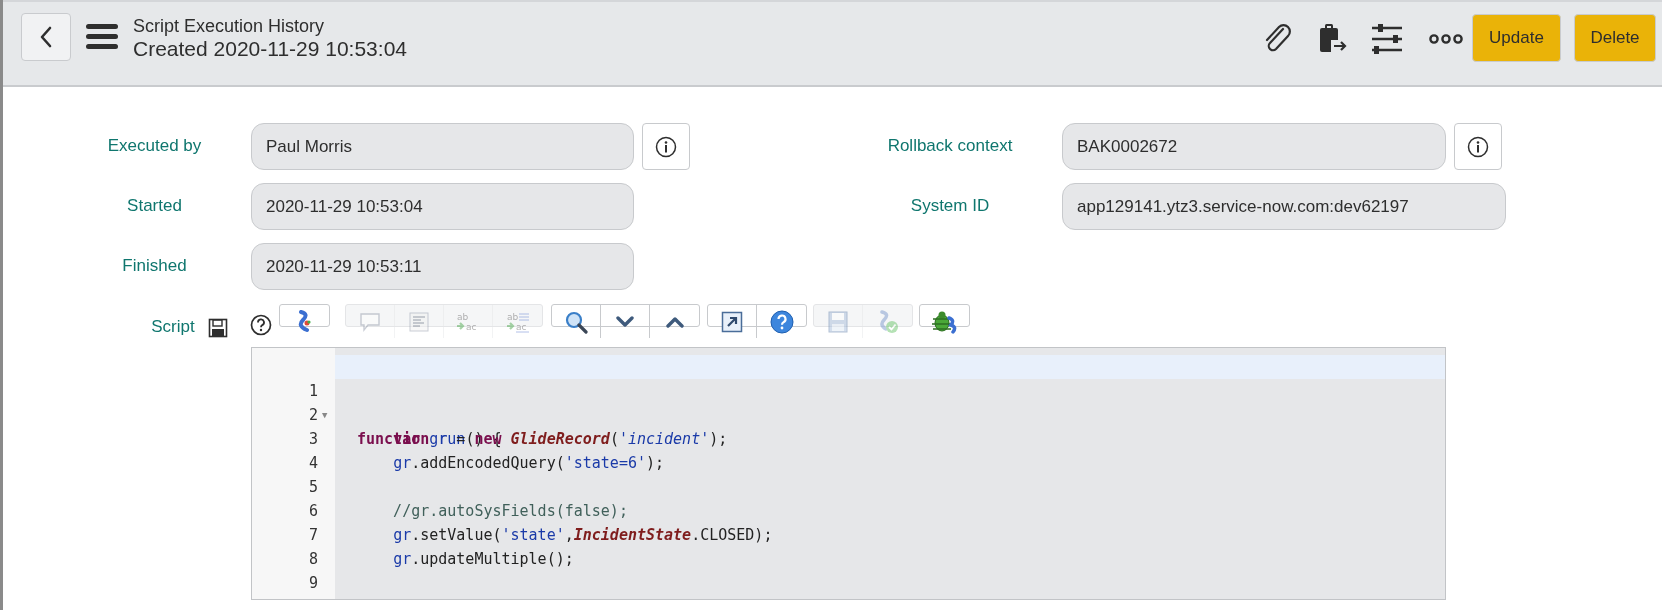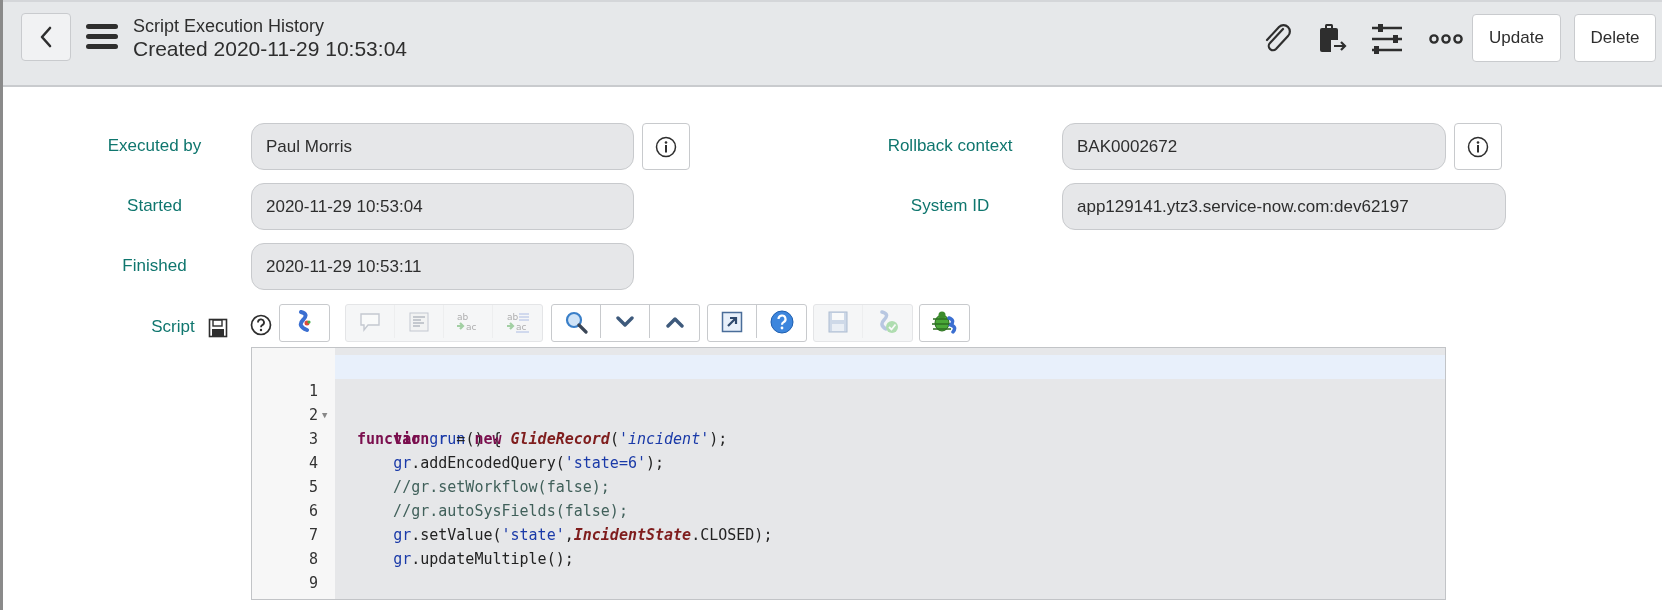--- a/index.html
+++ b/index.html
@@ -6,27 +6,27 @@
   html, body { width: 1662px; height: 610px; overflow: hidden; background: #ffffff; }
   body { position: relative; font-family: "Liberation Sans", "DejaVu Sans", sans-serif; color: #2e2e2e; }
   .left-edge { position: absolute; left: 0; top: 0; width: 3px; height: 610px; background: #8a8a8a; }
   .header { position: absolute; left: 3px; top: 0; width: 1659px; height: 87px; background: #e6e8ea; border-top: 2px solid #d4d6d9; border-bottom: 2px solid #c9cbce; }
   .back-btn { position: absolute; left: 18px; top: 11px; width: 50px; height: 48px; background: #f1f2f3; border: 1px solid #c9cbce; border-radius: 4px; display: flex; align-items: center; justify-content: center; cursor: pointer; }
   .hamburger { position: absolute; left: 83px; top: 22px; width: 32px; height: 26px; cursor: pointer; }
   .hamburger span { display: block; height: 5px; background: #2e2e2e; border-radius: 3px; margin-bottom: 5px; }
   .title { position: absolute; left: 130px; top: 13px; font-size: 18px; color: #2e2e2e; line-height: 22px; }
   .subtitle { position: absolute; left: 130px; top: 36px; font-size: 21px; color: #2e2e2e; line-height: 22px; }
   .hdr-icon { position: absolute; top: 20px; width: 34px; height: 34px; display: flex; align-items: center; justify-content: center; cursor: pointer; }
-  .hdr-btn { position: absolute; top: 12px; height: 48px; background: #ffffff; border: 1px solid #c9cbce; border-radius: 4px; font-size: 17px; color: #2e2e2e; display: flex; align-items: center; justify-content: center; cursor: pointer; }
+  .hdr-btn { position: absolute; top: 12px; height: 48px; background: #eab308; border: 1px solid #c9cbce; border-radius: 4px; font-size: 17px; color: #2e2e2e; display: flex; align-items: center; justify-content: center; cursor: pointer; }
 
   .label { position: absolute; font-size: 17px; color: #0f766e; text-align: center; line-height: 20px; }
   .field { position: absolute; height: 47px; background: #e6e7e9; border: 1px solid #c8cacd; border-radius: 13px; font-size: 17px; color: #2e2e2e; padding-left: 14px; display: flex; align-items: center; white-space: nowrap; overflow: hidden; }
   .info-btn { position: absolute; width: 48px; height: 47px; background: #ffffff; border: 1px solid #c8cacd; border-radius: 4px; display: flex; align-items: center; justify-content: center; cursor: pointer; }
 
-  .tb-group { position: absolute; top: 304px; height: 38px; display: flex; border: 1px solid #c8cacd; border-radius: 3px; background: #fff; }
+  .tb-group { position: absolute; top: 304px; height: 23px; display: flex; border: 1px solid #c8cacd; border-radius: 3px; background: #fff; }
   .tb-group.disabled { border-color: #e4e5e7; background: #f5f6f7; }
   .tb-btn { width: 49px; height: 33px; display: flex; align-items: center; justify-content: center; border-right: 1px solid #c8cacd; cursor: pointer; }
   .tb-group.disabled .tb-btn { border-right-color: #e4e5e7; opacity: 0.45; }
   .tb-btn:last-child { border-right: none; }
 
   .editor { position: absolute; left: 251px; top: 347px; width: 1195px; height: 253px; border: 1px solid #c2c4c7; background: #e6e7e9; overflow: hidden; }
   .gutter { position: absolute; left: 0; top: 0; width: 83px; height: 100%; background: #f7f7f7; }
   .active-line { position: absolute; left: 83px; top: 7px; right: 0; height: 24px; background: #e8f0fb; }
   .line { position: absolute; left: 0; height: 24px; width: 100%; font-family: "DejaVu Sans Mono", "Liberation Mono", monospace; font-size: 15px; line-height: 24px; white-space: pre; }
   .ln { position: absolute; left: 0; width: 66px; text-align: right; color: #333; }
@@ -247,21 +247,20 @@
   <div class="line" style="top:31px;">
     <span class="ln">2</span>
     <span class="code">    <span class="kw">var</span> <span class="id">gr</span> = <span class="kw">new</span> <span class="cls">GlideRecord</span>(<span class="stri">'incident'</span>);</span>
   </div>
   <div class="line" style="top:55px;">
     <span class="ln">3</span>
     <span class="code">    <span class="id">gr</span>.addEncodedQuery(<span class="str">'state=6'</span>);</span>
   </div>
   <div class="line" style="top:79px;">
     <span class="ln">4</span>
-    <span class="code cmt">    //gr.setWorkflow(false);</span>
   </div>
   <div class="line" style="top:103px;">
     <span class="ln">5</span>
     <span class="code cmt">    //gr.autoSysFields(false);</span>
   </div>
   <div class="line" style="top:127px;">
     <span class="ln">6</span>
     <span class="code">    <span class="id">gr</span>.setValue(<span class="str">'state'</span>,<span class="cls">IncidentState</span>.CLOSED);</span>
   </div>
   <div class="line" style="top:151px;">

